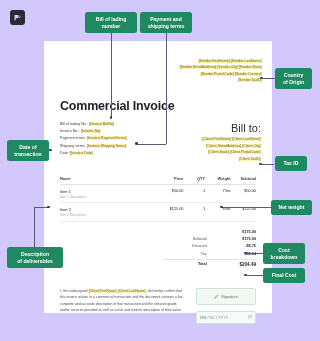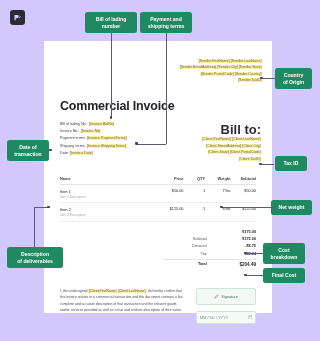--- a/index.html
+++ b/index.html
@@ -44,21 +44,21 @@
   .meta{
     position:absolute;left:16px;top:80px;width:120px;
     font-size:3.7px;line-height:1.95;color:#3c3c46;
   }
   .meta .row{white-space:nowrap;}
   .meta .lbl{color:#3c3c46;}
 
   
   .billto-title{
     position:absolute;right:11px;top:81px;
-    font-size:13px;color:#2b2b35;font-weight:bold;
+    font-size:11px;color:#2b2b35;
   }
   .billto{
     position:absolute;right:11px;top:95px;width:118px;
     text-align:right;font-size:3.6px;line-height:1.85;color:#4a4a30;
   }
 
   
   .table{position:absolute;left:16px;top:135px;width:196px;}
   .thead,.trow{display:flex;align-items:flex-start;}
   .thead{

